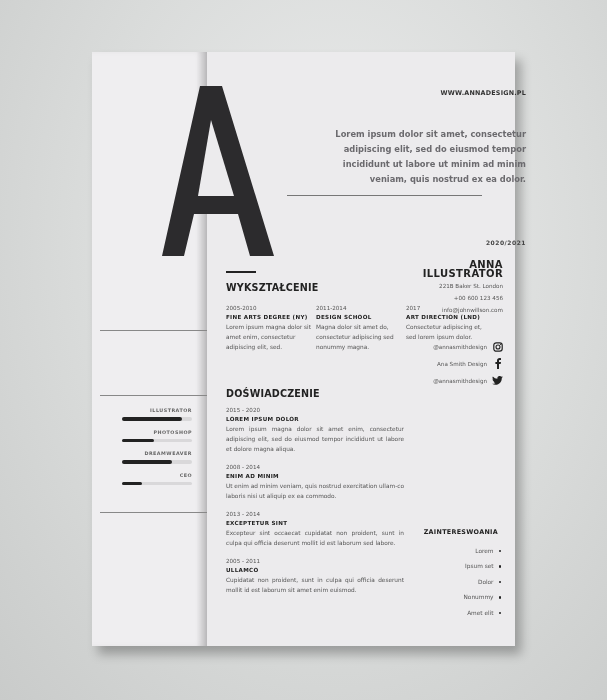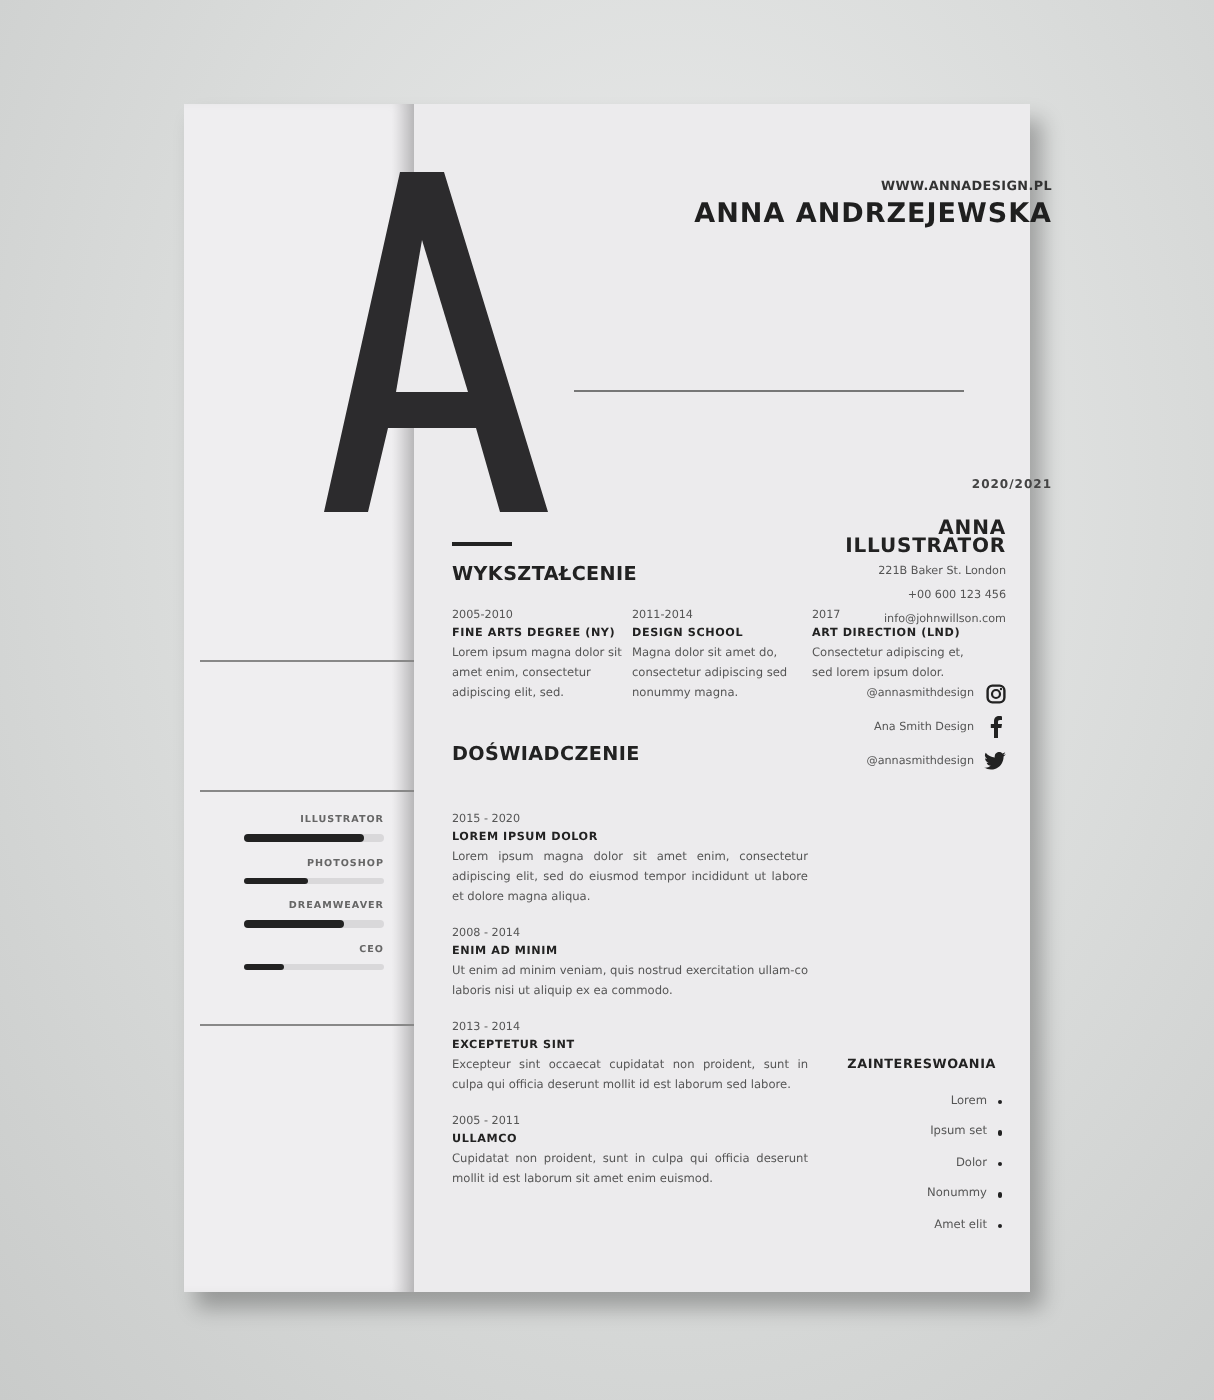--- a/index.html
+++ b/index.html
@@ -146,21 +146,21 @@
         <span class="dot"></span>
       </div>
     <div class="it">
         <span>Amet elit</span>
         <span class="dot"></span>
       </div>
   </div>
 
   <div class="main">
     <div class="url">WWW.ANNADESIGN.PL</div>
-    <div class="title">ANNA ANDRZEJEWSKA</div>
+    <div class="intro">Lorem ipsum dolor sit amet, consectetur adipiscing elit, sed do eiusmod tempor incididunt ut labore ut  minim ad minim veniam, quis nostrud ex ea dolor.</div>
     <div class="intro-hr"></div>
     <div class="year">2020/2021</div>
 
     <div class="sec-bar" style="top:219px"></div>
     <div class="sec-title" style="top:230px">WYKSZTAŁCENIE</div>
 
     <div class="edu">
       <div class="col">
         <div class="date">2005-2010</div>
         <div class="etitle">FINE ARTS DEGREE (NY)</div>
@@ -171,21 +171,21 @@
         <div class="etitle">DESIGN SCHOOL</div>
         <div class="etext">Magna dolor sit amet do, consectetur adipiscing sed nonummy magna.</div>
       </div>
       <div class="col" style="width:82px">
         <div class="date">2017</div>
         <div class="etitle">ART DIRECTION (LND)</div>
         <div class="etext">Consectetur adipiscing et, sed lorem ipsum dolor.</div>
       </div>
     </div>
 
-    <div class="sec-title" style="top:320px">DOŚWIADCZENIE</div>
+    <div class="sec-title" style="top:336px">DOŚWIADCZENIE</div>
 
     <div class="exp">
       <div class="job">
         <div class="date">2015 - 2020</div>
         <div class="etitle">LOREM IPSUM DOLOR</div>
         <div class="etext">Lorem ipsum magna dolor sit amet enim, consectetur adipiscing elit, sed do eiusmod tempor incididunt ut labore et dolore magna aliqua.</div>
       </div>
       <div class="job">
         <div class="date">2008 - 2014</div>
         <div class="etitle">ENIM AD MINIM</div>

